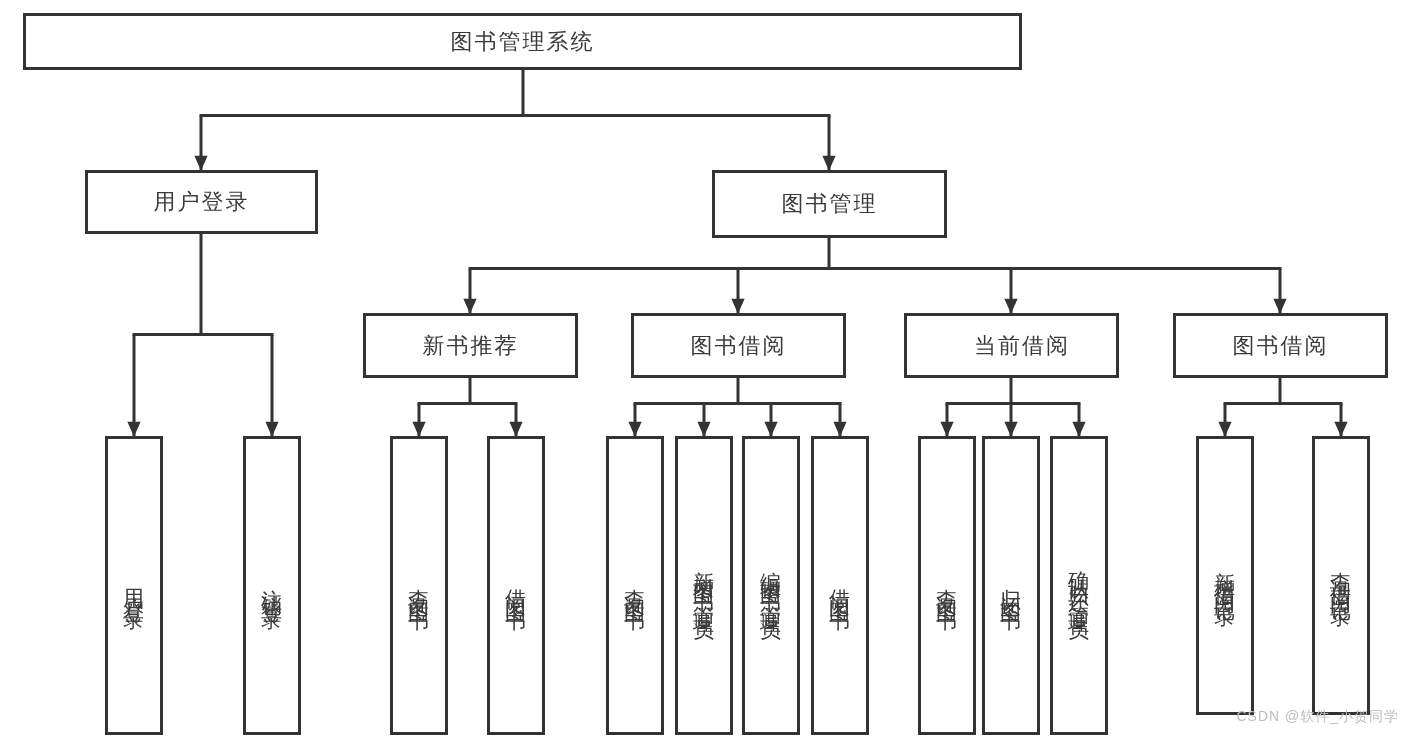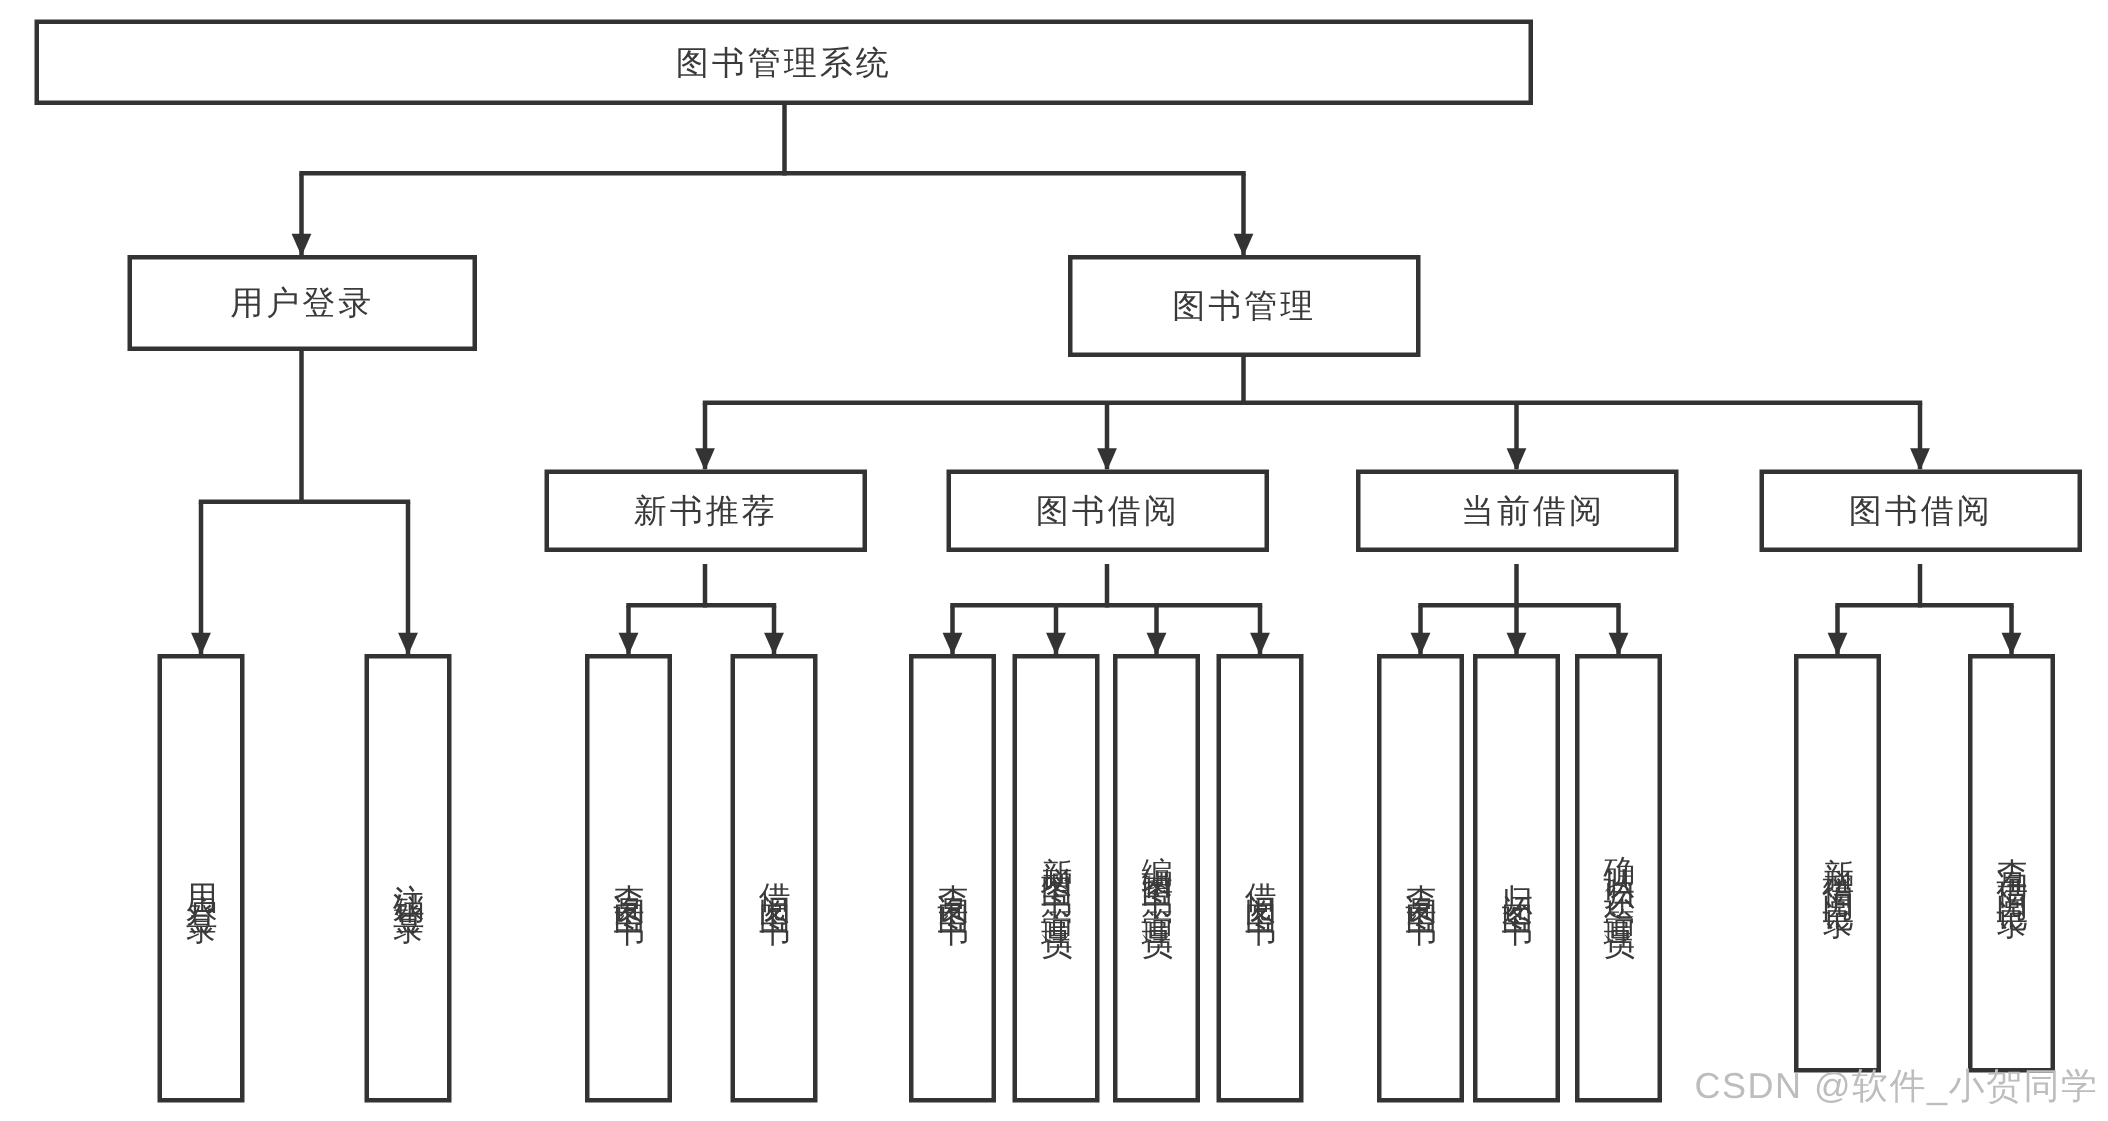--- a/index.html
+++ b/index.html
@@ -19,31 +19,31 @@
     display:flex;align-items:center;justify-content:center;
     font-size:22px;letter-spacing:2px;white-space:nowrap;
   }
   .vbox{
     writing-mode:vertical-rl;
     font-size:21px;letter-spacing:7px;line-height:1;
   }
   .root{left:23px;top:13px;width:999px;height:57px;}
   .l2a{left:85px;top:170px;width:233px;height:64px;}
   .l2b{left:712px;top:170px;width:235px;height:68px;}
-  .l3{top:313px;width:215px;height:55px;}
+  .l3{top:313px;width:215px;height:65px;}
   .l3a{left:363px;} .l3b{left:631px;} .l3c{left:904px;padding-left:21px;} .l3d{left:1173px;}
   .leaf{top:436px;width:58px;height:299px;}
   .leaf.short{height:279px;}
   .f1{left:105px;} .f2{left:243px;} .f3{left:390px;} .f4{left:487px;}
   .f5{left:606px;} .f6{left:675px;} .f7{left:742px;} .f8{left:811px;}
   .f9{left:918px;} .f10{left:982px;} .f11{left:1050px;}
   .f12{left:1196px;} .f13{left:1312px;}
   .watermark{
     position:absolute;z-index:2;right:6px;top:708px;
-    font-size:24px;color:var(--wm,#bdbdbd);letter-spacing:1px;white-space:nowrap;
+    font-size:14px;color:var(--wm,#bdbdbd);letter-spacing:1px;white-space:nowrap;
   }
 </style>
 </head>
 <body>
 
 <svg id="wires" width="1405" height="747" viewBox="0 0 1405 747" aria-hidden="true">
   <defs>
     <marker id="ah" viewBox="0 0 10 10" refX="9.5" refY="5" markerWidth="7" markerHeight="5" orient="auto">
       <path d="M0,0.6 L0,9.4 L10,5 Z"></path>
     </marker>

